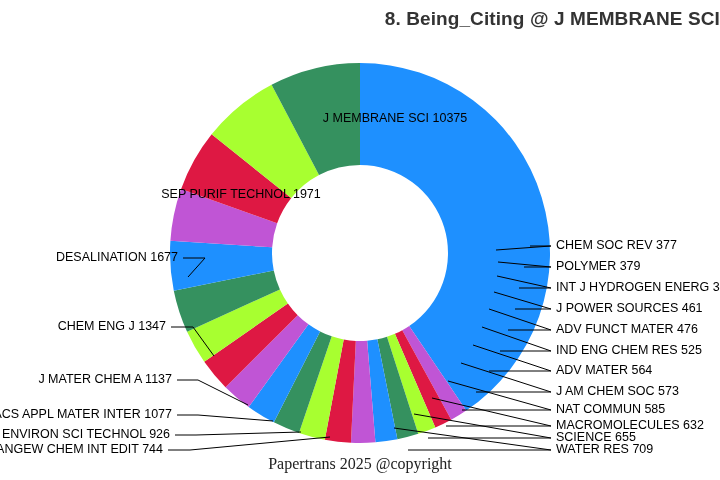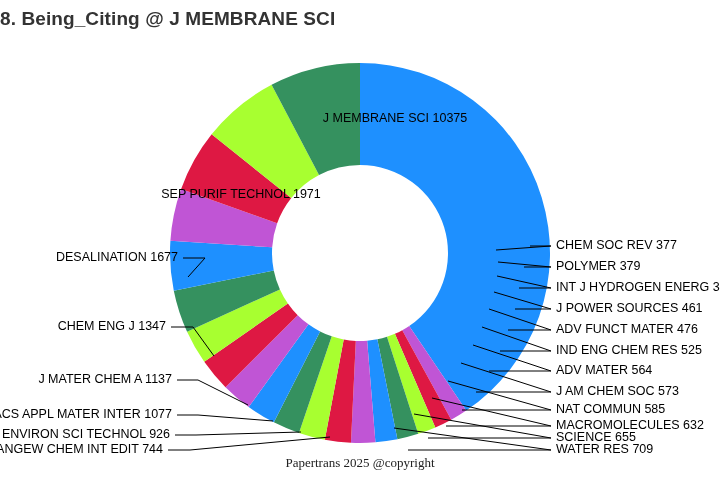--- a/index.html
+++ b/index.html
@@ -18,34 +18,34 @@
     position: absolute;
     left: 0; top: 0;
     width: 720px;
     height: 480px;
   }
   #chart-title {
     position: absolute;
     left: 0;
     top: 8px;
     width: 720px;
-    text-align: left;
+    text-align: right;
     font-size: 19px;
     font-weight: bold;
     color: #333333;
     letter-spacing: 0.1px;
     font-family: "Liberation Sans", sans-serif;
   }
   #chart-footer {
     position: absolute;
     left: 0;
     top: 455px;
     width: 720px;
     text-align: center;
-    font-size: 13px;
+    font-size: 16px;
     color: #222222;
     font-family: "Liberation Serif", serif;
   }
   svg#donut-svg {
     position: absolute;
     left: 0; top: 0;
     width: 720px;
     height: 480px;
     display: block;
   }

